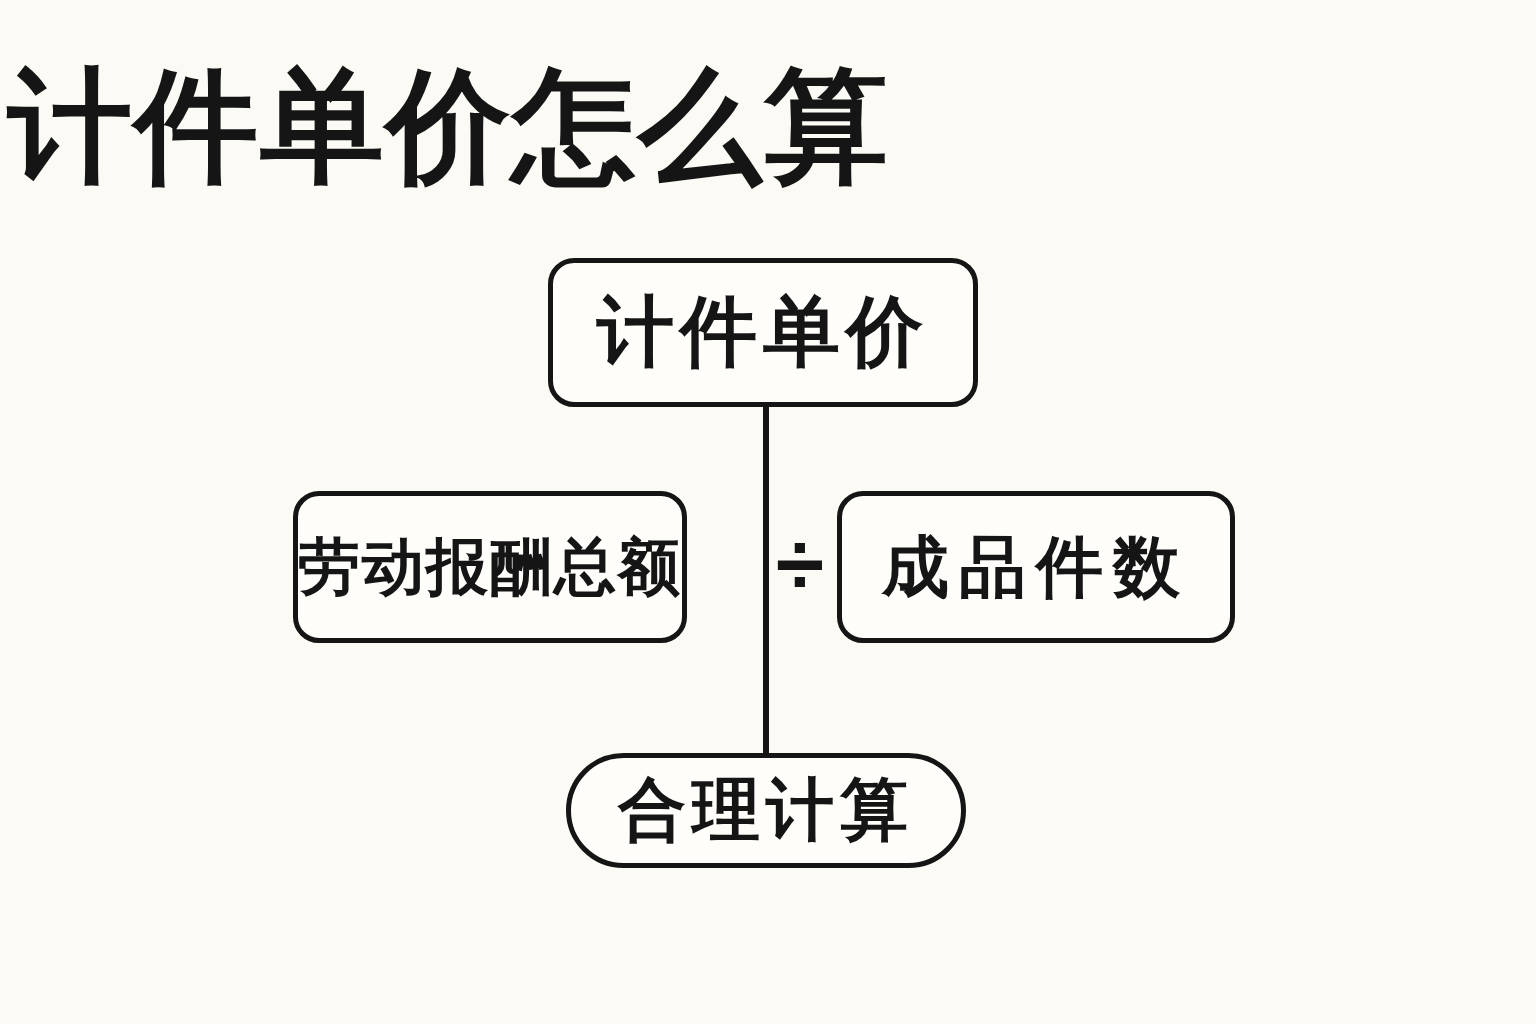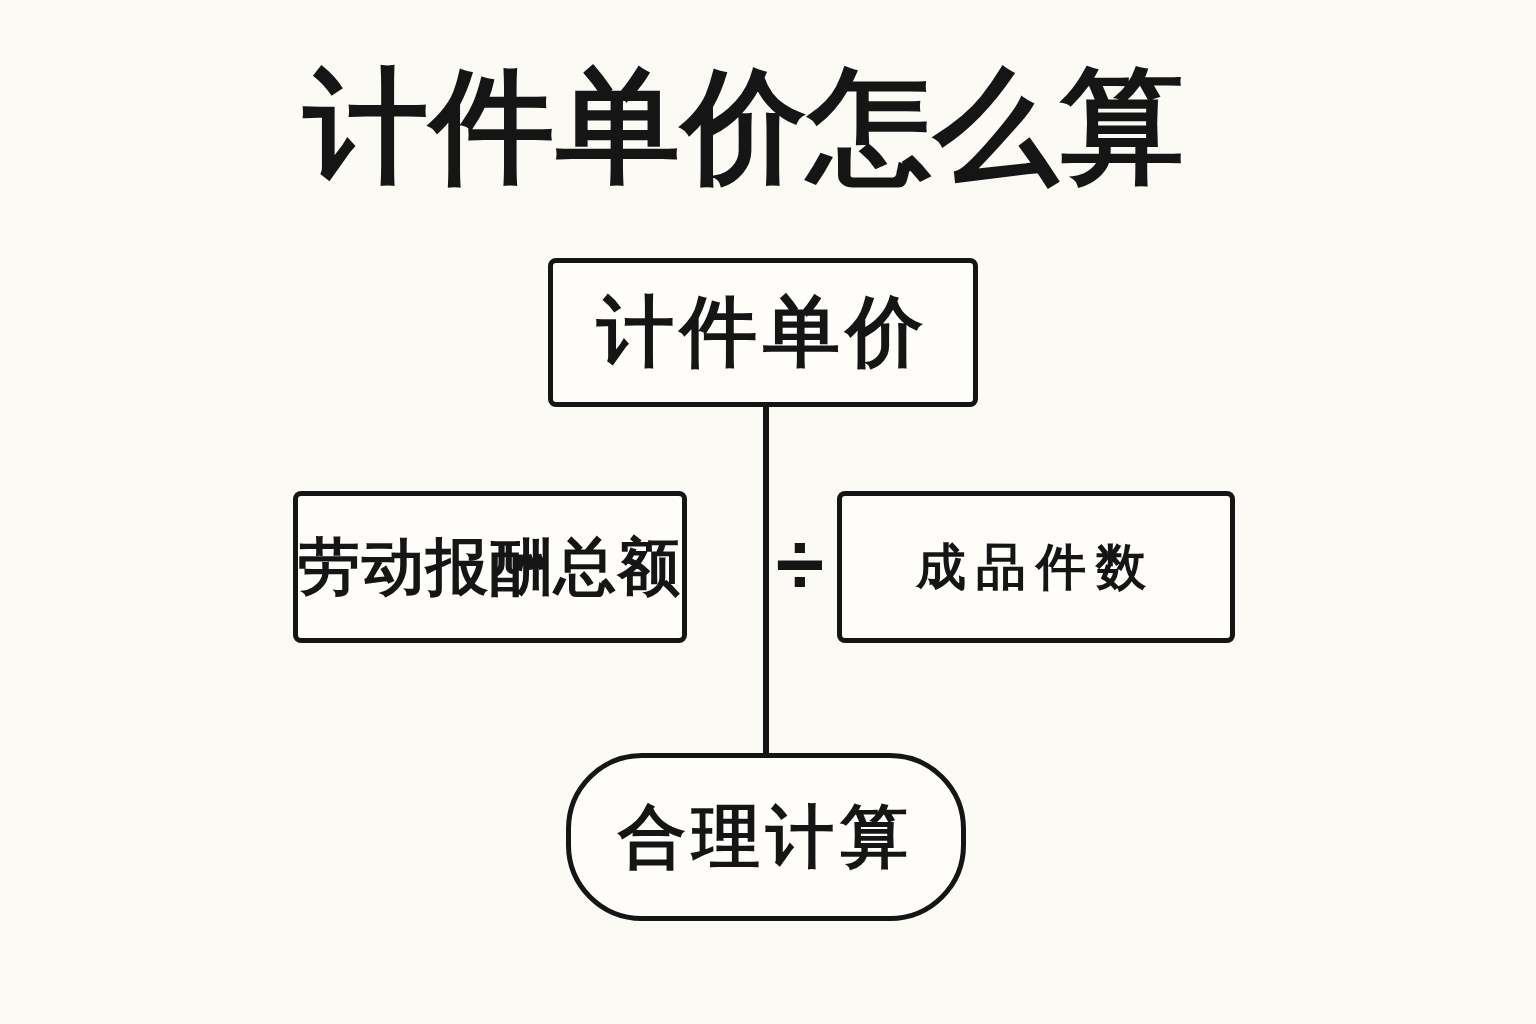--- a/index.html
+++ b/index.html
@@ -16,38 +16,37 @@
   }
   .canvas {
     position: relative;
     width: 1536px;
     height: 1024px;
     background: var(--bg);
     color: var(--ink);
   }
   .page-title {
     position: absolute;
-    left: 0;
+    left: 8px;
     top: 52px;
     width: 1490px;
-    text-align: center;
     font-size: 124px;
     font-weight: 900;
     letter-spacing: 2px;
     line-height: 1.2;
     color: var(--ink);
   }
   .node {
     position: absolute;
     display: flex;
     align-items: center;
     justify-content: center;
     background: var(--box-fill);
     border: 5px solid var(--ink);
-    border-radius: 8px;
+    border-radius: 26px;
     font-weight: 900;
     color: var(--ink);
     white-space: nowrap;
     z-index: 2;
   }
   .node-top {
     left: 548px;
     top: 258px;
     width: 430px;
     height: 149px;
@@ -60,28 +59,28 @@
     width: 394px;
     height: 152px;
     font-size: 62px;
     letter-spacing: 2px;
   }
   .node-right {
     left: 837px;
     top: 491px;
     width: 398px;
     height: 152px;
-    font-size: 50px;
+    font-size: 67px;
     letter-spacing: 10px;
   }
   .node-bottom {
     left: 566px;
     top: 753px;
     width: 400px;
-    height: 168px;
+    height: 115px;
     border-radius: 76px;
     font-size: 68px;
     letter-spacing: 6px;
   }
   .connector-vertical {
     position: absolute;
     left: 763px;
     top: 404px;
     width: 6px;
     height: 352px;

